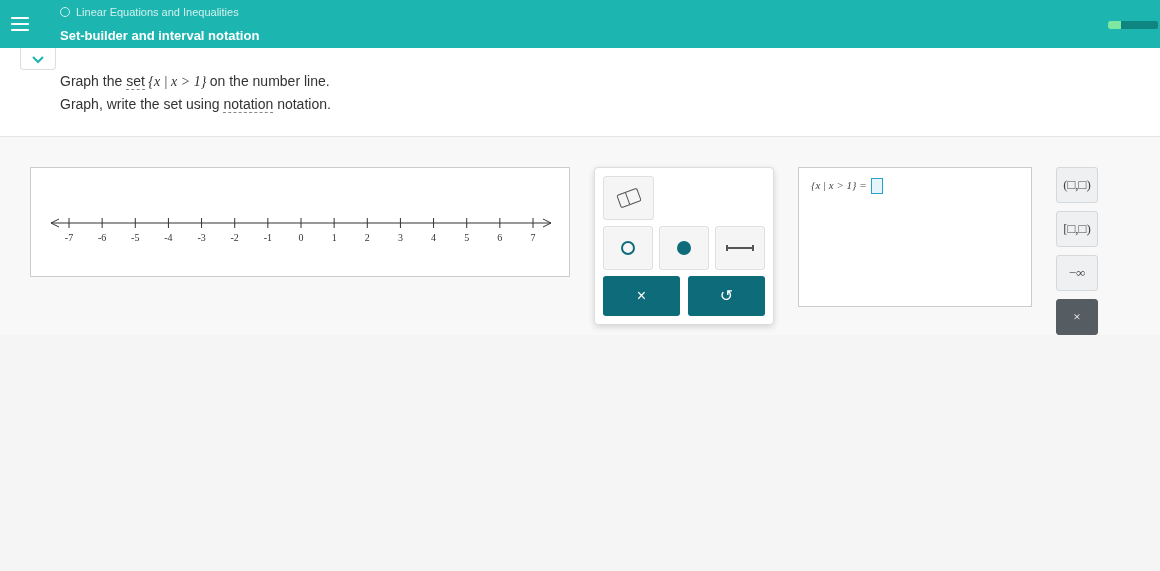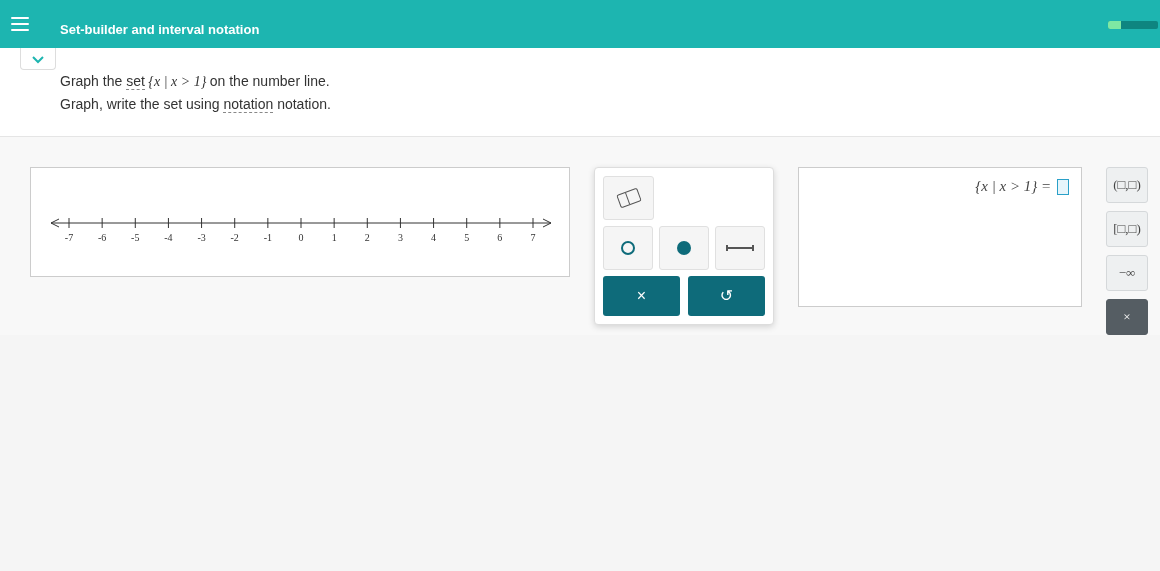--- a/index.html
+++ b/index.html
@@ -156,29 +156,28 @@
       border-radius: 3px;
       display: flex;
       align-items: center;
       justify-content: center;
       cursor: pointer;
       color: white;
       font-size: 16px;
     }
     .action-row { display: flex; gap: 8px; }
     .answer-box {
-      width: 284px;
+      width: 234px;
       height: 140px;
       background: white;
       border: 1px solid #ccc;
       padding: 10px 12px;
       font-family: Georgia, serif;
-      font-size: 15px;
+      font-size: 11px;
       color: #444;
-      text-align: right;
     }
     .answer-placeholder {
       display: inline-block;
       width: 12px;
       height: 16px;
       border: 1px solid #2aa0c8;
       background: #e6f5fb;
       vertical-align: middle;
       margin-left: 2px;
     }
@@ -238,20 +237,21 @@
 </head>
 <body>
 
 <div class="header">
   <div class="hamburger">
     <span></span>
       <span></span>
       <span></span>
   </div>
   <div class="header-content">
+    <div class="header-category">Linear Equations and Inequalities</div>
     <div class="header-title">Set-builder and interval notation</div>
   </div>
   <div class="progress-bar"></div>
 </div>
 
 <div class="dropdown-tab">
   <svg width="14" height="10">
       <path d="M2 3 L7 8 L12 3" stroke="#1db5b0" stroke-width="2" fill="none"></path>
     </svg>
 </div>

